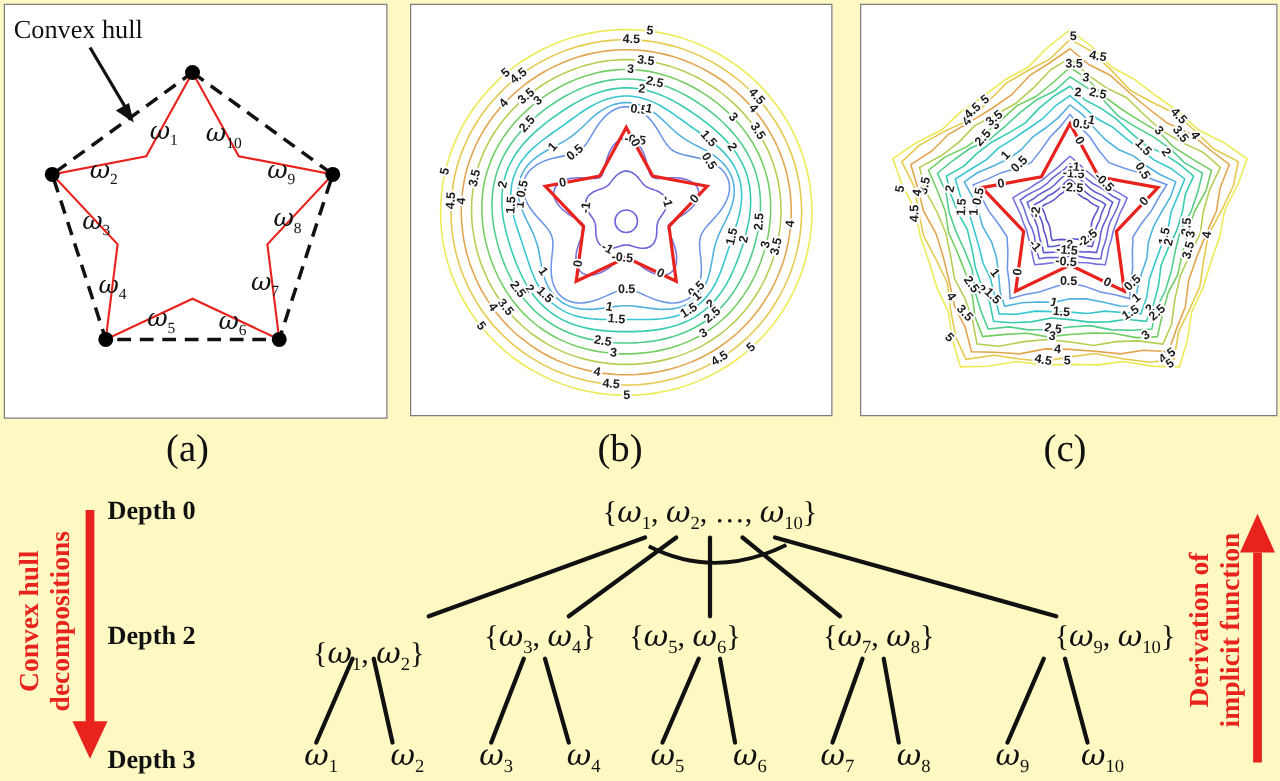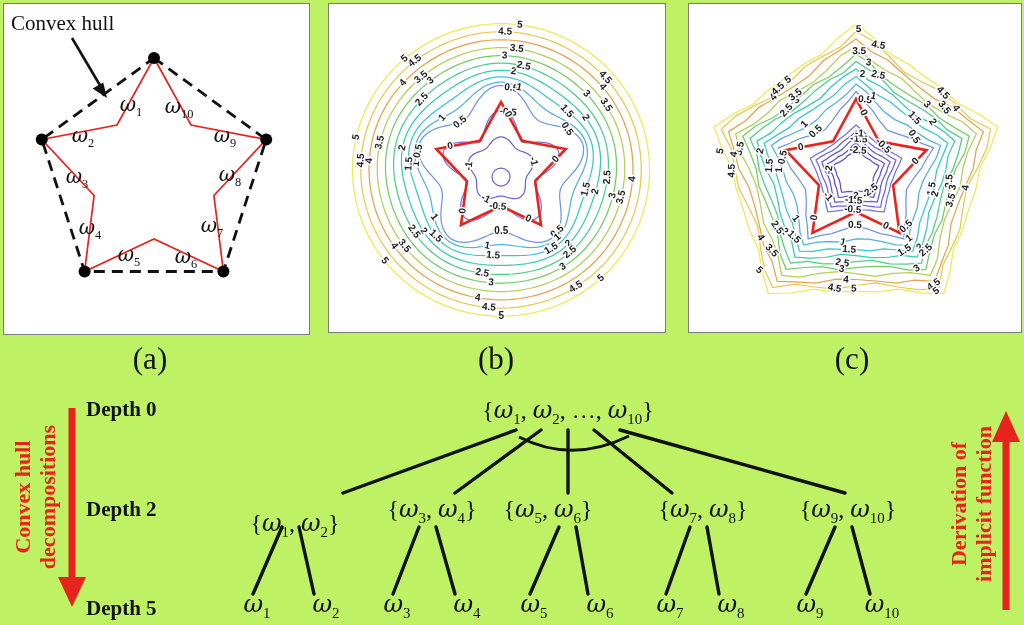--- a/index.html
+++ b/index.html
@@ -1,18 +1,18 @@
 <!DOCTYPE html>
 <html><head>
 <meta charset="utf-8">
 <style>
 *{margin:0;padding:0;box-sizing:border-box}
 html,body{background:#fff}
 body{width:1024px;height:625px;overflow:hidden;font-family:"Liberation Serif",serif;color:#111}
-.fig{position:relative;width:1024px;height:625px;background:#bef264}
+.fig{position:relative;width:1024px;height:625px;background:#fef9c3}
 .panel{position:absolute;border:1px solid #7d7d7d;background:#fff}
 .panel svg{position:absolute;left:0;top:0}
 .hull-note{position:absolute;left:7px;top:7px;font-size:21px;color:#111;white-space:nowrap}
 .wlab{position:absolute;transform:translate(-50%,-50%);font-size:20px;color:#111;white-space:nowrap}
 .math i{font-style:italic;font-family:"DejaVu Serif",serif}
 sub{font-size:62%}
 .cap{position:absolute;transform:translate(-50%,-50%);font-size:31px;color:#111}
 .dlab{position:absolute;left:86px;transform:translateY(-50%);font-weight:bold;font-size:21px;color:#111;white-space:nowrap}
 .node{position:absolute;transform:translate(-50%,-50%);font-size:24px;color:#111;white-space:nowrap}
 .vtext{position:absolute;transform:translate(-50%,-50%) rotate(-90deg);font-size:22px;font-weight:600;line-height:25px;text-align:center;white-space:nowrap}
@@ -256,29 +256,29 @@
       <line x1="835" y1="149" x2="806" y2="216" stroke="#111" stroke-width="3.4" stroke-linecap="round"></line>
       <line x1="852" y1="149" x2="870" y2="216" stroke="#111" stroke-width="3.4" stroke-linecap="round"></line>
       <line x1="72" y1="30" x2="72" y2="200" stroke="#e8231d" stroke-width="7"></line>
       <path d="M72 229 L58 199 L86 199 Z" fill="#e8231d"></path>
       <line x1="1006" y1="232" x2="1006" y2="64" stroke="#e8231d" stroke-width="7"></line>
       <path d="M1006 33 L992 64 L1020 64 Z" fill="#e8231d"></path>
     </svg>
 
   <div class="dlab" style="top:409px">Depth 0</div>
   <div class="dlab" style="top:509px">Depth 2</div>
-  <div class="dlab" style="top:608px">Depth 5</div>
+  <div class="dlab" style="top:608px">Depth 3</div>
 
   <div class="node math" style="left:568px;top:412px">{<i><i>ω</i></i><sub>1</sub>, <i><i>ω</i></i><sub>2</sub>, …, <i><i>ω</i></i><sub>10</sub>}</div>
 
   <div class="node math" style="left:295px;top:525px">{<i><i>ω</i></i><sub>1</sub>, <i><i>ω</i></i><sub>2</sub>}</div>
   <div class="node math" style="left:432px;top:511px">{<i><i>ω</i></i><sub>3</sub>, <i><i>ω</i></i><sub>4</sub>}</div>
   <div class="node math" style="left:548px;top:511px">{<i><i>ω</i></i><sub>5</sub>, <i><i>ω</i></i><sub>6</sub>}</div>
   <div class="node math" style="left:703px;top:511px">{<i><i>ω</i></i><sub>7</sub>, <i><i>ω</i></i><sub>8</sub>}</div>
-  <div class="node math" style="left:848px;top:511px">{<i><i>ω</i></i><sub>9</sub>, <i><i>ω</i></i><sub>10</sub>}</div>
+  <div class="node math" style="left:892px;top:511px">{<i><i>ω</i></i><sub>9</sub>, <i><i>ω</i></i><sub>10</sub>}</div>
 
   <div class="node math" style="left:257px;top:606px"><i><i>ω</i></i><sub>1</sub></div>
   <div class="node math" style="left:326px;top:606px"><i><i>ω</i></i><sub>2</sub></div>
   <div class="node math" style="left:397px;top:606px"><i><i>ω</i></i><sub>3</sub></div>
   <div class="node math" style="left:467px;top:606px"><i><i>ω</i></i><sub>4</sub></div>
   <div class="node math" style="left:534px;top:606px"><i><i>ω</i></i><sub>5</sub></div>
   <div class="node math" style="left:600px;top:606px"><i><i>ω</i></i><sub>6</sub></div>
   <div class="node math" style="left:670px;top:606px"><i><i>ω</i></i><sub>7</sub></div>
   <div class="node math" style="left:731px;top:606px"><i><i>ω</i></i><sub>8</sub></div>
   <div class="node math" style="left:810px;top:606px"><i><i>ω</i></i><sub>9</sub></div>

